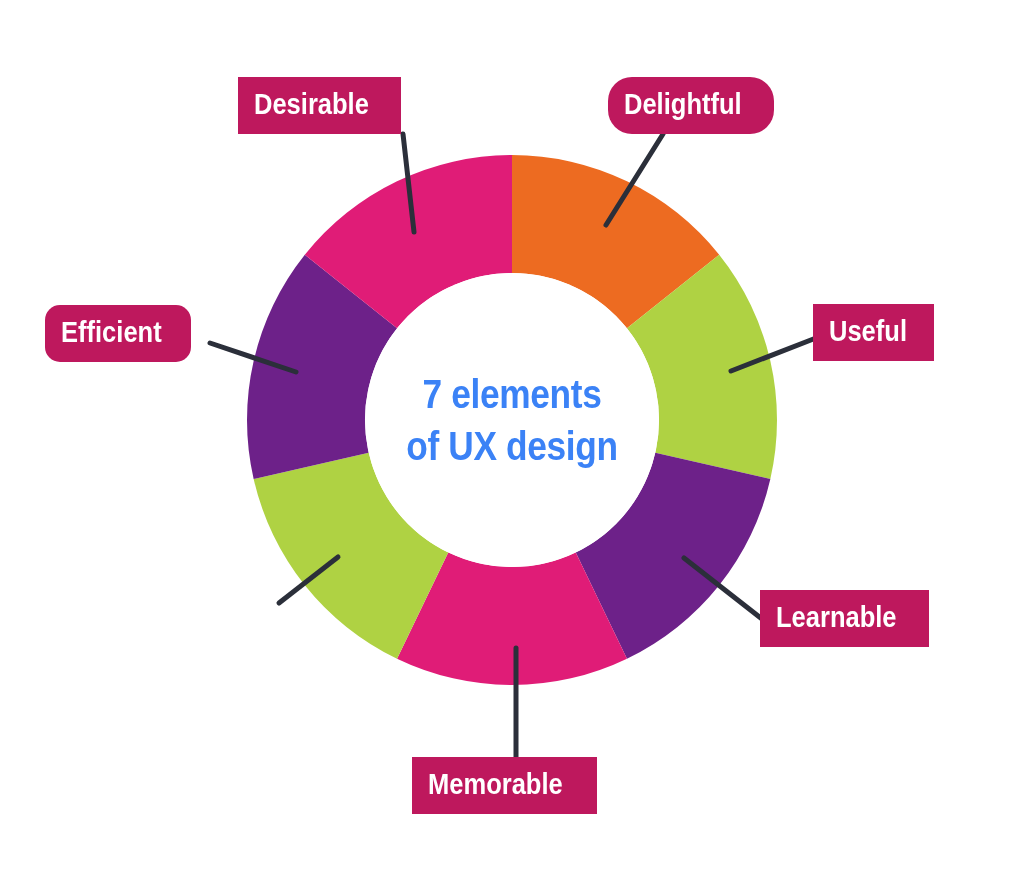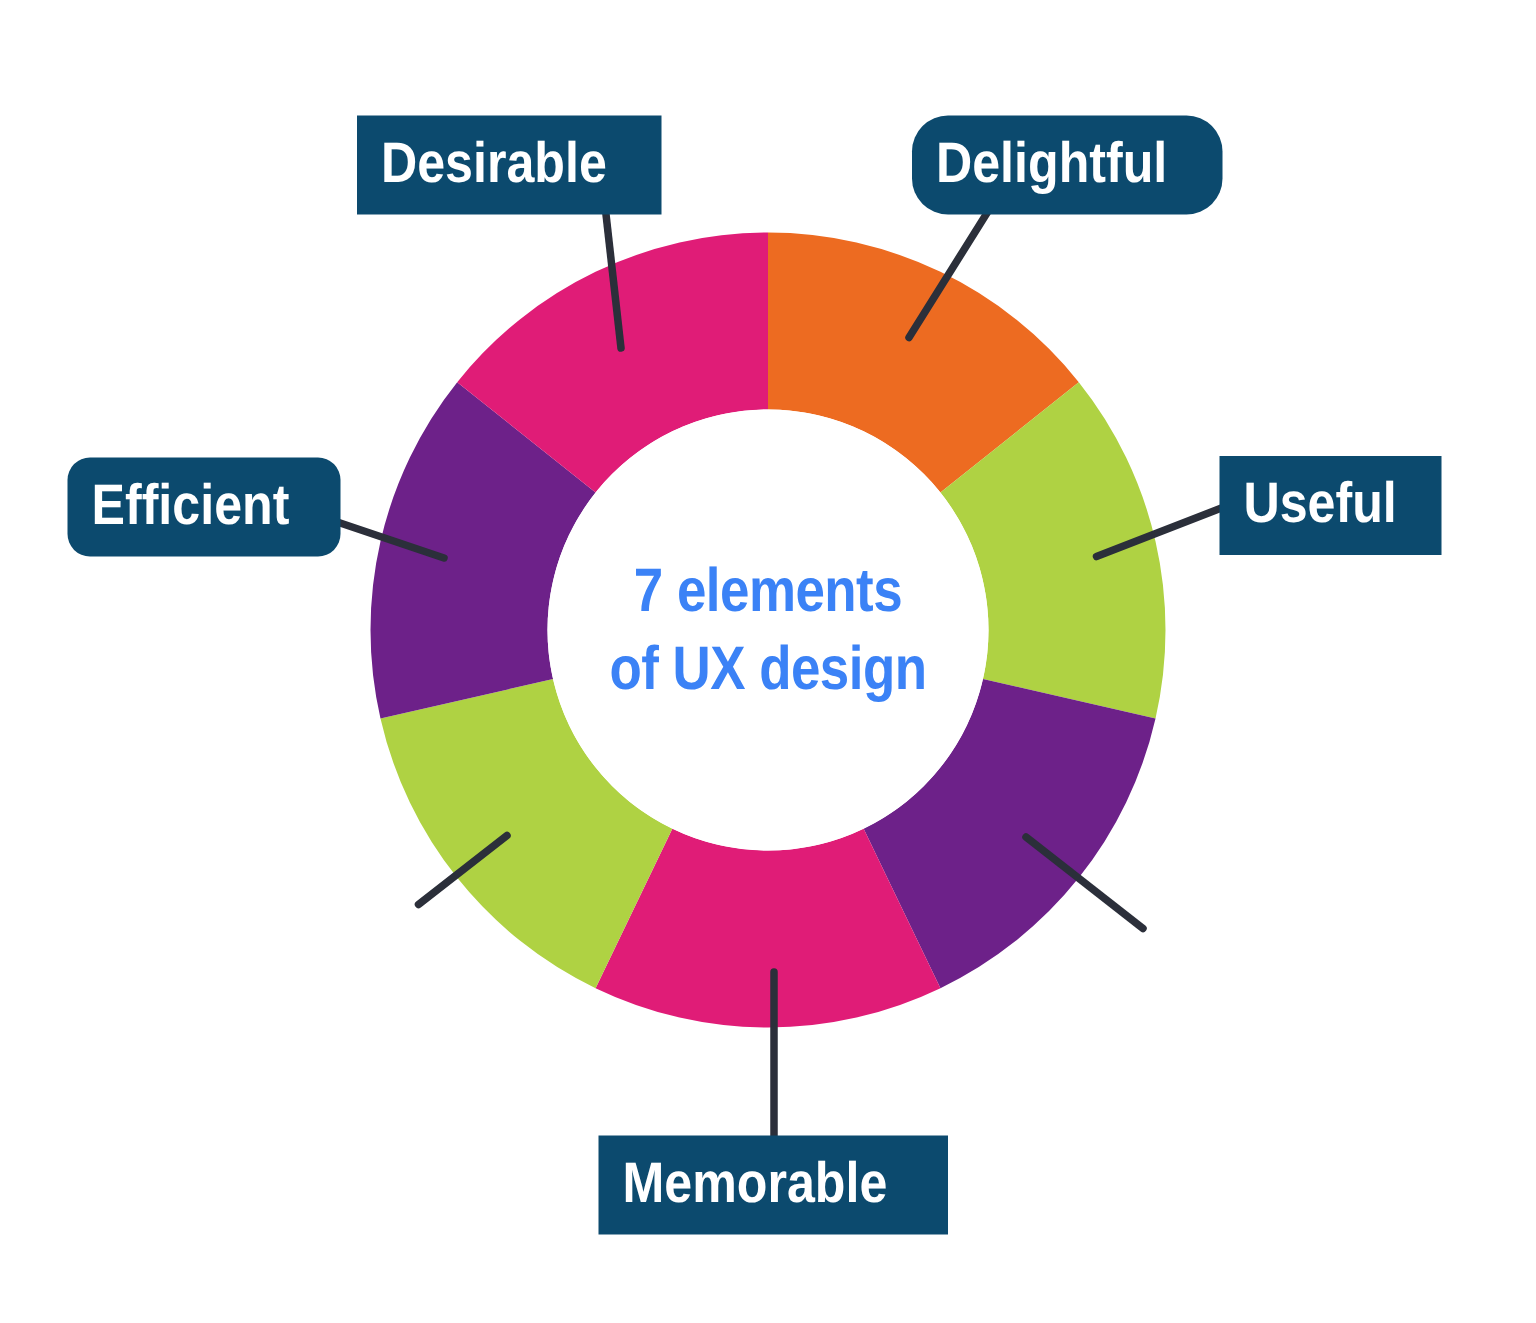--- a/index.html
+++ b/index.html
@@ -40,25 +40,25 @@
     line-height: 1.28;
     letter-spacing: -0.4px;
     transform-origin: center;
   }
   .center-text .line {
     display: block;
     transform: scaleX(0.86);
   }
   .callout {
     position: absolute;
-    background: #0c4a6e;
+    background: #be185d;
     color: #ffffff;
     font-family: "Liberation Sans", sans-serif;
     font-weight: bold;
-    font-size: 38px;
+    font-size: 29px;
     line-height: 1;
     letter-spacing: 0px;
     padding: 13px 16px 15px 16px;
     white-space: nowrap;
     box-sizing: border-box;
   }
   .callout span {
     display: inline-block;
     transform: scaleX(0.88);
     transform-origin: left center;
@@ -103,22 +103,25 @@
   </div>
 
   <div class="callout" style="left:608px; top:77px;border-radius:24px;">
     <span>Delightful</span>
   </div>
 
   <div class="callout" style="left:813px; top:304px;">
     <span>Useful</span>
   </div>
 
+  <div class="callout" style="left:760px; top:590px;">
+    <span>Learnable</span>
+  </div>
 
-  <div class="callout" style="left:399px; top:757px;">
+  <div class="callout" style="left:412px; top:757px;">
     <span>Memorable</span>
   </div>
 
 
   <div class="callout" style="left:45px; top:305px;border-radius:15px;">
     <span>Efficient</span>
   </div>
 
 </div>
 

